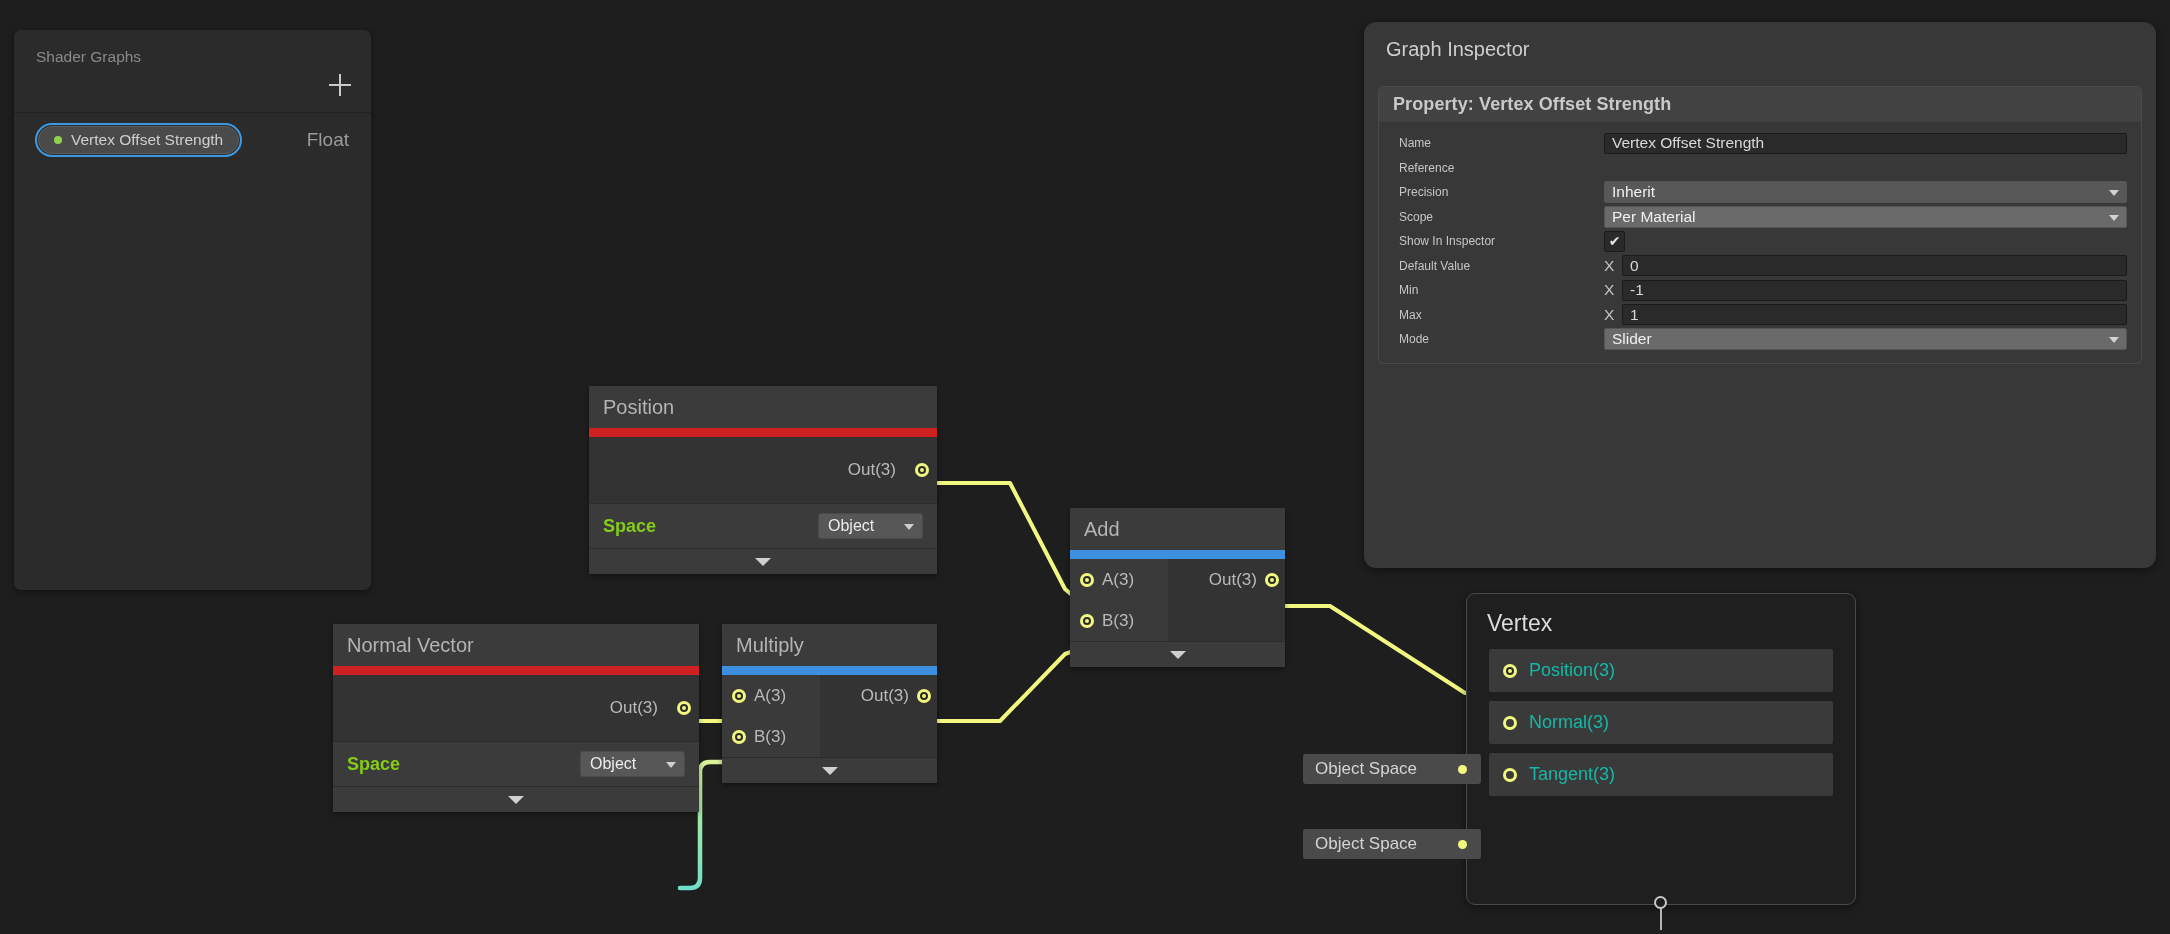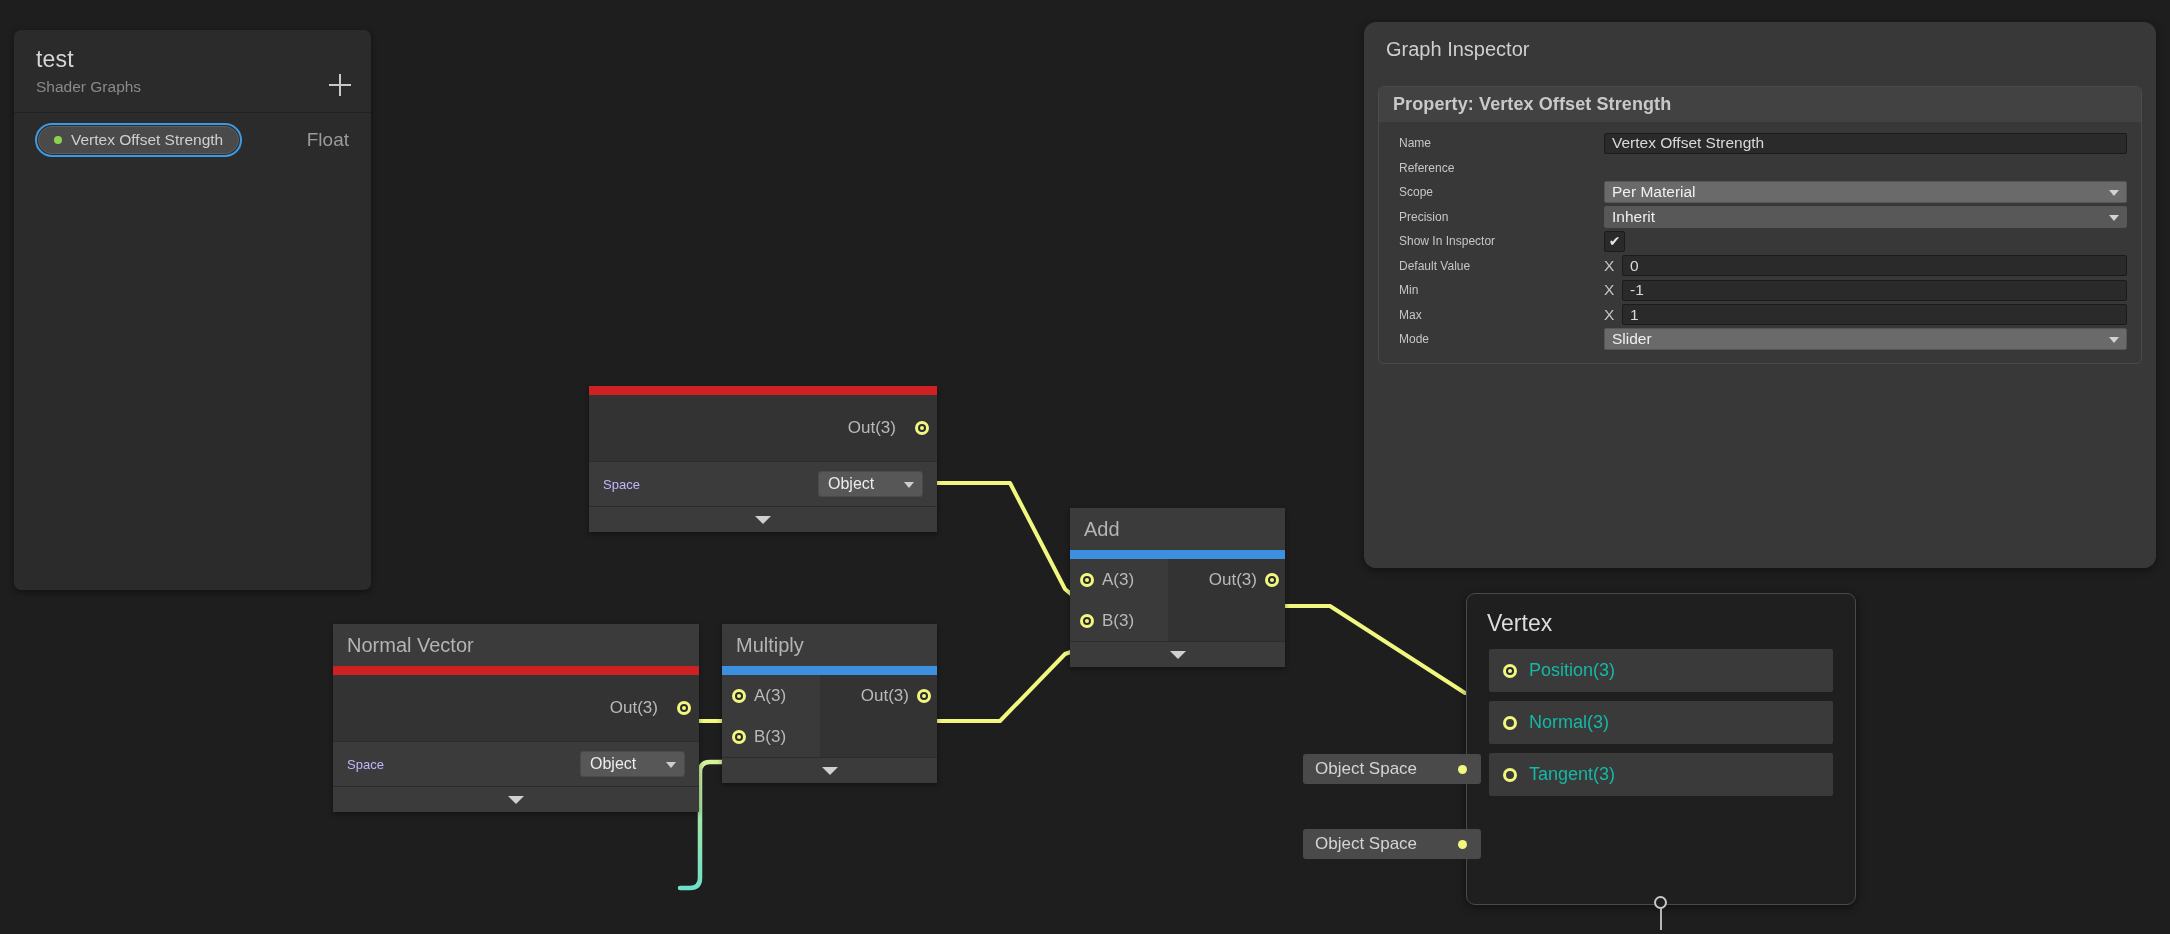--- a/index.html
+++ b/index.html
@@ -105,21 +105,21 @@
   .accent.blue{background:#3d8fe0;}
   .ports{display:flex;background:#333333;position:relative;}
   .ports .col-in{background:#3a3a3a;}
   .port-row{display:flex;align-items:center;height:41px;position:relative;}
   .port-label{font-size:17px;color:#b9b9b9;}
   .node-out-only{display:flex;justify-content:flex-end;align-items:center;height:66px;padding-right:14px;background:#333333;position:relative;}
   .settings-row{
     display:flex;align-items:center;justify-content:space-between;
     background:#3b3b3b;padding:9px 14px;border-top:1px solid #2c2c2c;
   }
-  .settings-label{font-size:13px;color:#c4b5fd;}
+  .settings-label{font-size:18px;color:#84cc16;font-weight:bold;}
   .node-select{
     background:#575757;border:1px solid #4a4a4a;border-radius:3px;height:26px;
     min-width:105px;display:flex;align-items:center;padding:0 9px;position:relative;
     font-size:16px;color:#ececec;box-sizing:border-box;cursor:pointer;
   }
   .node-select .gi-caret{border-top-color:#cfcfcf;right:8px;}
   .node-foot{
     background:#3b3b3b;height:25px;display:flex;align-items:center;justify-content:center;
     border-top:1px solid #2c2c2c;cursor:pointer;
   }
@@ -215,21 +215,20 @@
     <line x1="1482" y1="693" x2="1506" y2="693" stroke="#7d8040" stroke-width="4"></line>
 
     <line x1="1464" y1="769" x2="1506" y2="769" stroke="#e8ee8a" stroke-width="3.5"></line>
     <line x1="1464" y1="844" x2="1506" y2="844" stroke="#e8ee8a" stroke-width="3.5"></line>
     <line x1="1448" y1="769" x2="1470" y2="769" stroke="#7d8040" stroke-width="3.5"></line>
     <line x1="1448" y1="844" x2="1470" y2="844" stroke="#7d8040" stroke-width="3.5"></line>
   </svg>
 
   <div class="blackboard">
     <div class="bb-header">
-      <div class="bb-title">test</div>
       <div class="bb-sub">Shader Graphs</div>
       <div class="bb-add" title="Add"></div>
     </div>
     <div class="bb-body">
       <div class="bb-row">
         <div class="bb-pill">
           <span class="bb-dot"></span>
           <span class="bb-pill-label">Vertex Offset Strength</span>
         </div>
         <span class="bb-type">Float</span>
@@ -246,36 +245,36 @@
         <div class="gi-row">
           <span class="gi-label">Name</span>
           <span class="gi-input">Vertex Offset Strength</span>
         </div>
 
         <div class="gi-row">
           <span class="gi-label">Reference</span>
         </div>
 
         <div class="gi-row">
+          <span class="gi-label">Precision</span>
+          <span class="gi-select dim">
+            <span>Inherit</span>
+            <i class="gi-caret"></i>
+          </span>
+        </div>
+
+        <div class="gi-row">
           <span class="gi-label">Scope</span>
           <span class="gi-select">
             <span>Per Material</span>
             <i class="gi-caret"></i>
           </span>
         </div>
 
         <div class="gi-row">
-          <span class="gi-label">Precision</span>
-          <span class="gi-select dim">
-            <span>Inherit</span>
-            <i class="gi-caret"></i>
-          </span>
-        </div>
-
-        <div class="gi-row">
           <span class="gi-label">Show In Inspector</span>
           <span class="gi-check">
             <span>✔</span>
           </span>
         </div>
 
         <div class="gi-row">
           <span class="gi-label">Default Value</span>
           <span class="gi-xlab">X</span>
           <span class="gi-input">0</span>
@@ -299,20 +298,21 @@
             <span>Slider</span>
             <i class="gi-caret"></i>
           </span>
         </div>
 
       </div>
     </div>
   </div>
 
   <div class="node" style="left:589px;top:386px;width:348px;">
+    <div class="node-title">Position</div>
     <div class="accent red"></div>
     <div class="node-out-only">
       <span class="port-label">Out(3)</span>
       <span class="pt dot-core" style="position:relative;margin-left:13px;right:-6px;"></span>
     </div>
     <div class="settings-row">
       <span class="settings-label">Space</span>
       <span class="node-select">
         <span>Object</span>
         <i class="gi-caret" style="margin-left:24px;"></i>

